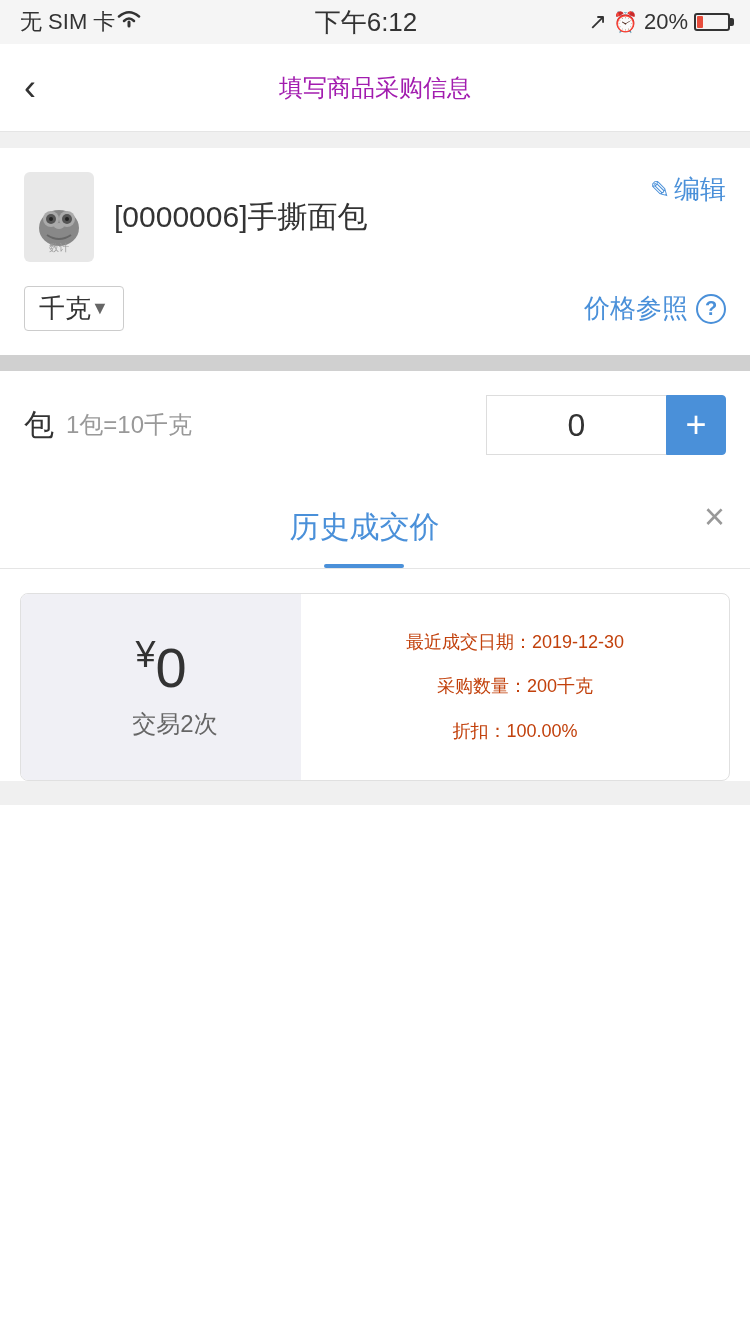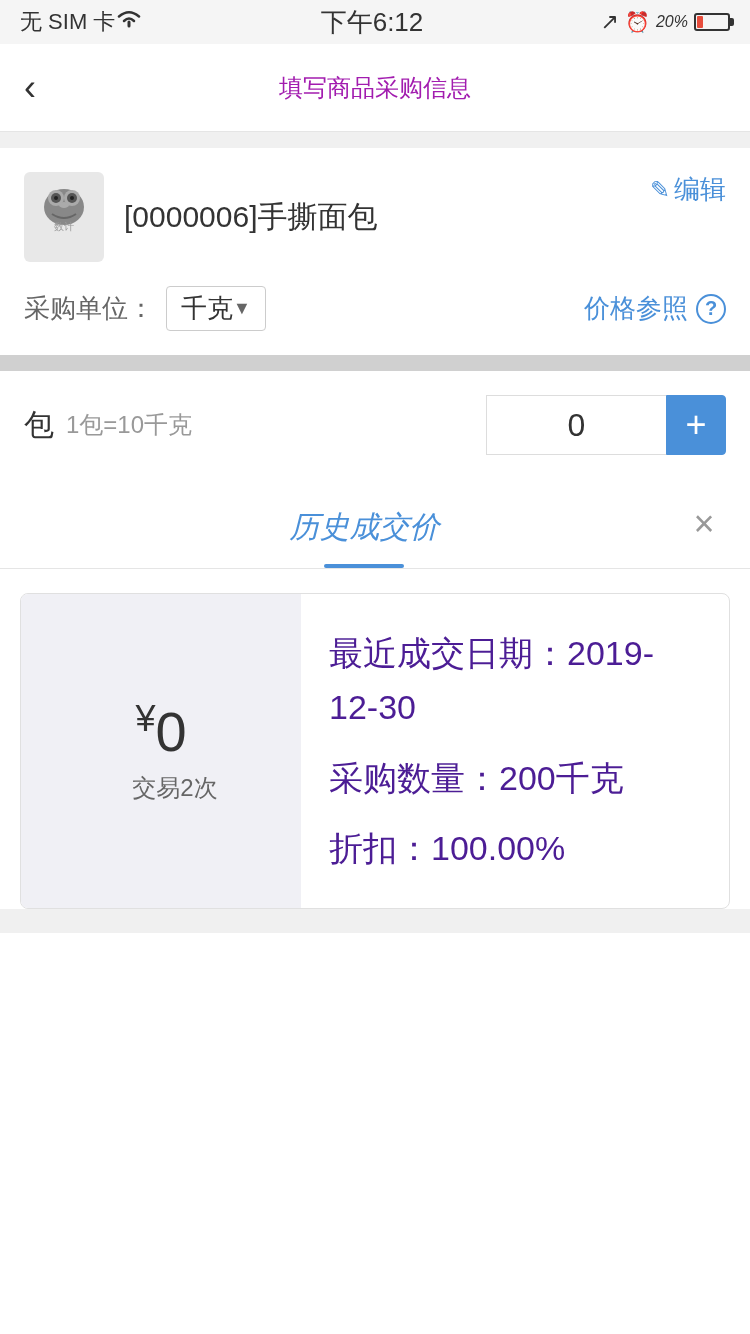--- a/index.html
+++ b/index.html
@@ -112,26 +112,26 @@
       display: flex;
       align-items: flex-start;
       justify-content: space-between;
     }
     .product-left {
       display: flex;
       align-items: center;
       gap: 20px;
     }
     .product-thumbnail {
-      width: 80px;
+      width: 70px;
       height: 90px;
       background: #e8e8e8;
       border-radius: 6px;
       display: flex;
-      align-items: flex-start;
+      align-items: flex-end;
       justify-content: center;
       flex-shrink: 0;
     }
     .owl-icon {
       font-size: 36px;
       color: #666;
     }
     .product-name {
       font-size: 30px;
       color: #333;
@@ -260,25 +260,23 @@
     }
 
     
     .tab-section {
       width: 100%;
       background: #fff;
       margin-top: 0;
     }
     .tab-header {
       display: flex;
-      align-items: center;
       border-bottom: 1px solid #e5e5e5;
-      padding: 0 36px;
+      padding: 0 25px;
       position: relative;
-      font-style: italic;
     }
     .tab-item {
       flex: 1;
       text-align: center;
       padding: 28px 0 20px;
       font-size: 30px;
       color: #666;
       cursor: pointer;
       position: relative;
     }
@@ -339,23 +337,24 @@
     }
     .price-right-panel {
       flex: 1;
       padding: 32px 28px;
       display: flex;
       flex-direction: column;
       gap: 16px;
       justify-content: center;
     }
     .price-detail-row {
-      font-size: 34px;
-      color: #4c1d95;
+      font-size: 18px;
+      color: #c2410c;
       line-height: 1.6;
+      text-align: center;
     }
 
     
     .bottom-space {
       width: 100%;
       background: #fff;
       flex: 1;
       min-height: 600px;
     }
   </style>
@@ -370,21 +369,21 @@
         <path d="M14 18 Q14 14 14 14" stroke="#333" stroke-width="3" fill="none" stroke-linecap="round"></path>
         <path d="M9 13 Q14 8 19 13" stroke="#333" stroke-width="2.5" fill="none" stroke-linecap="round"></path>
         <path d="M4 8.5 Q14 0 24 8.5" stroke="#333" stroke-width="2.5" fill="none" stroke-linecap="round"></path>
       </svg>
     </span>
   </div>
   <div class="status-center">下午6:12</div>
   <div class="status-right">
     <span style="font-size:22px;">↗</span>
     <span style="font-size:20px;">⏰</span>
-    <span style="font-size:16px;font-style:italic;">20%</span>
+    <span style="font-size:22px;">20%</span>
     <span class="battery-icon">
       <span class="battery-body">
         <span class="battery-fill"></span>
       </span>
     </span>
   </div>
 </div>
 
 <div class="nav-bar">
   <span class="nav-back">‹</span>
@@ -417,21 +416,20 @@
         </div>
       </div>
     </div>
     <div class="edit-btn">
       <span class="edit-icon">✎</span>
       <span>编辑</span>
     </div>
   </div>
   <div class="product-footer">
     <div class="unit-section">
-      <span>采购单位：</span>
       <div class="unit-selector">
         <span>千克</span>
         <span class="unit-arrow">▼</span>
       </div>
     </div>
     <div class="price-ref">
       <span>价格参照</span>
       <div class="help-icon">
         <span>?</span>
       </div>

